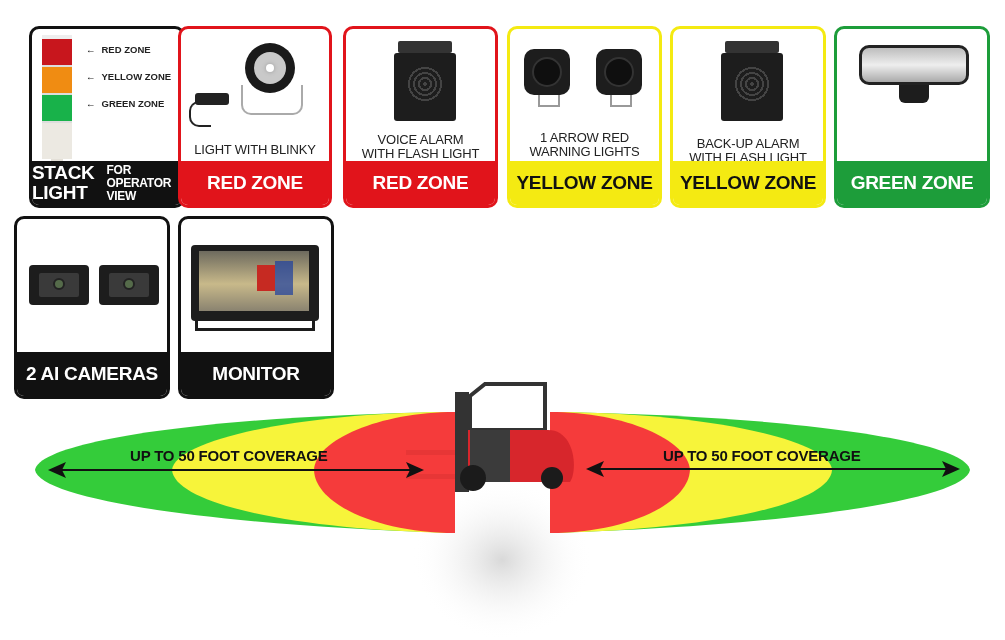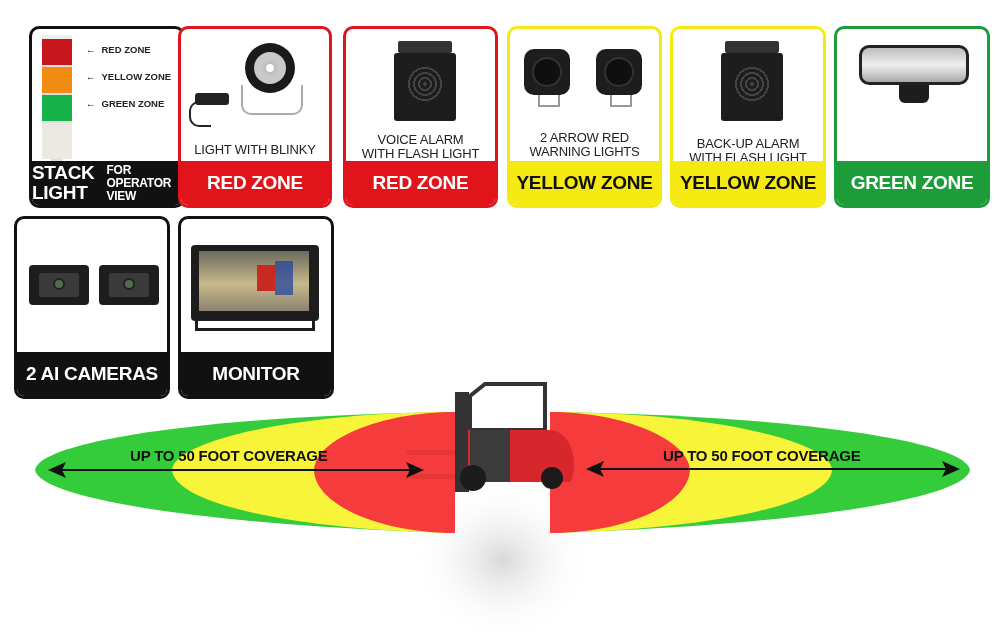--- a/index.html
+++ b/index.html
@@ -79,21 +79,21 @@
 <div class="card c-yellow" style="left:507px;top:26px;width:155px;height:182px;">
   <div style="position:absolute;left:14px;top:20px;width:46px;height:46px;border-radius:10px;background:#1d1d1d;">
     <div style="position:absolute;left:8px;top:8px;width:30px;height:30px;border-radius:50%;background:#0f0f0f;border:2px solid #333;box-sizing:border-box;"></div>
   </div>
   <div style="position:absolute;left:28px;top:66px;width:18px;height:10px;border:2px solid #999;border-top:none;"></div>
   <div style="position:absolute;left:86px;top:20px;width:46px;height:46px;border-radius:10px;background:#1d1d1d;">
     <div style="position:absolute;left:8px;top:8px;width:30px;height:30px;border-radius:50%;background:#0f0f0f;border:2px solid #333;box-sizing:border-box;"></div>
   </div>
   <div style="position:absolute;left:100px;top:66px;width:18px;height:10px;border:2px solid #999;border-top:none;"></div>
   <div class="caption" style="top:102px;">
-    <div>2 ARROW RED</div>
+    <div>1 ARROW RED</div>
     <div>WARNING  LIGHTS</div>
   </div>
   <div class="band">
       <span class="main">YELLOW ZONE</span>
     </div>
 </div>
 
 <div class="card c-yellow" style="left:670px;top:26px;width:156px;height:182px;">
   <div style="position:absolute;left:48px;top:12px;width:62px;height:80px;">
     <div style="position:absolute;left:4px;top:0;width:54px;height:12px;background:#333;border-radius:2px;"></div>

